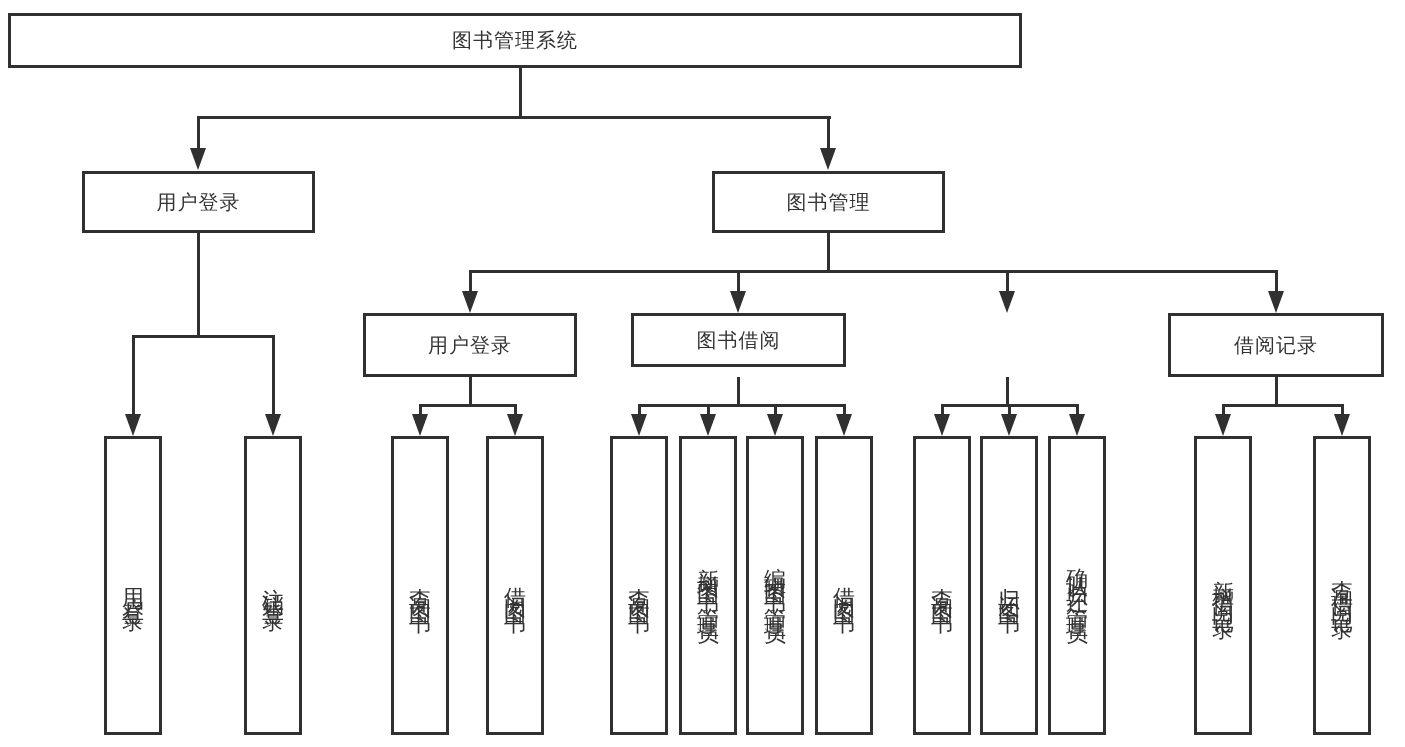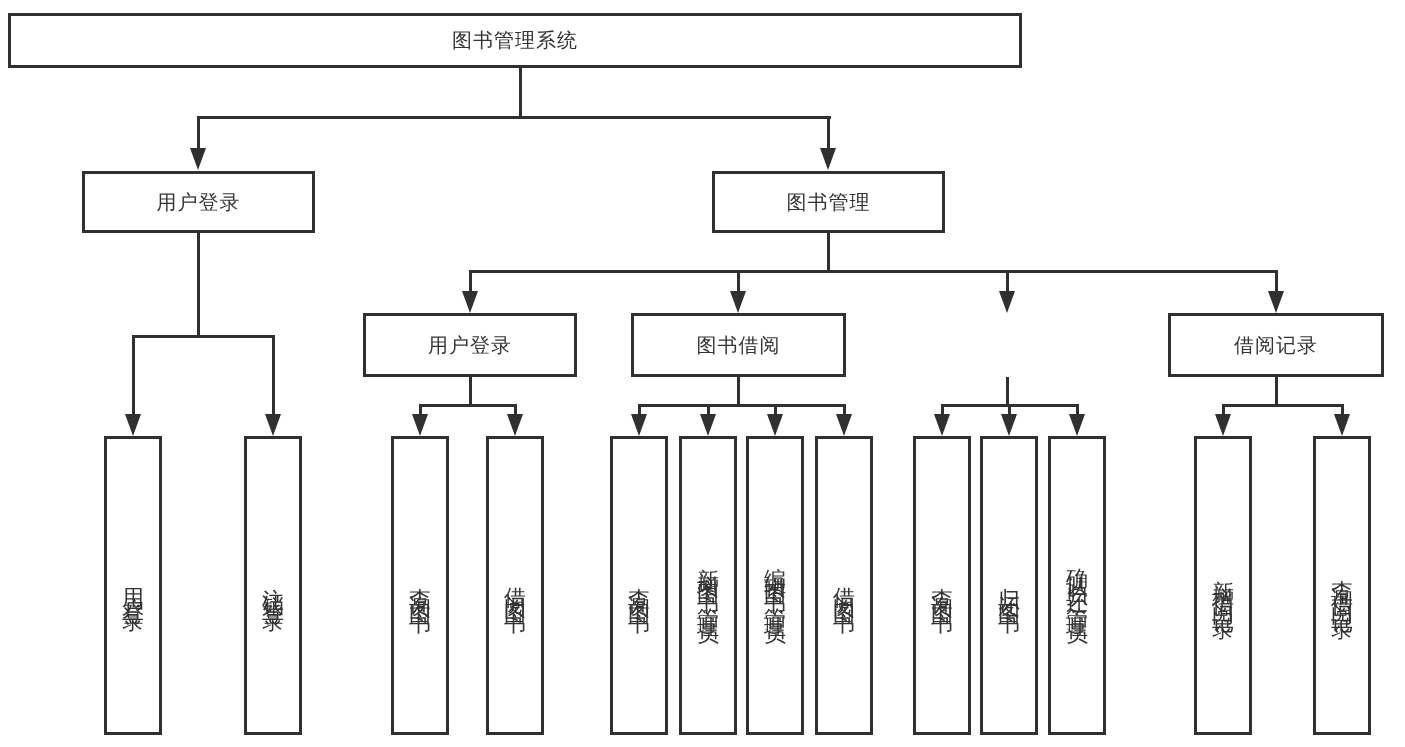--- a/index.html
+++ b/index.html
@@ -77,21 +77,21 @@
   <div class="node" style="left:82px; top:171px; width:233px; height:62px;">
     <span class="hlabel">用户登录</span>
   </div>
   <div class="node" style="left:712px; top:171px; width:233px; height:62px;">
     <span class="hlabel">图书管理</span>
   </div>
 
   <div class="node" style="left:363px; top:313px; width:214px; height:64px;">
     <span class="hlabel">用户登录</span>
   </div>
-  <div class="node" style="left:631px; top:313px; width:215px; height:64px;">
+  <div class="node" style="left:631px; top:313px; width:215px; height:54px;">
     <span class="hlabel">图书借阅</span>
   </div>
   <div class="node" style="left:1168px; top:313px; width:216px; height:64px;">
     <span class="hlabel">借阅记录</span>
   </div>
 
   <div class="node leaf" style="left:104px;">
     <span class="vlabel">用户登录</span>
   </div>
   <div class="node leaf" style="left:244px;">

